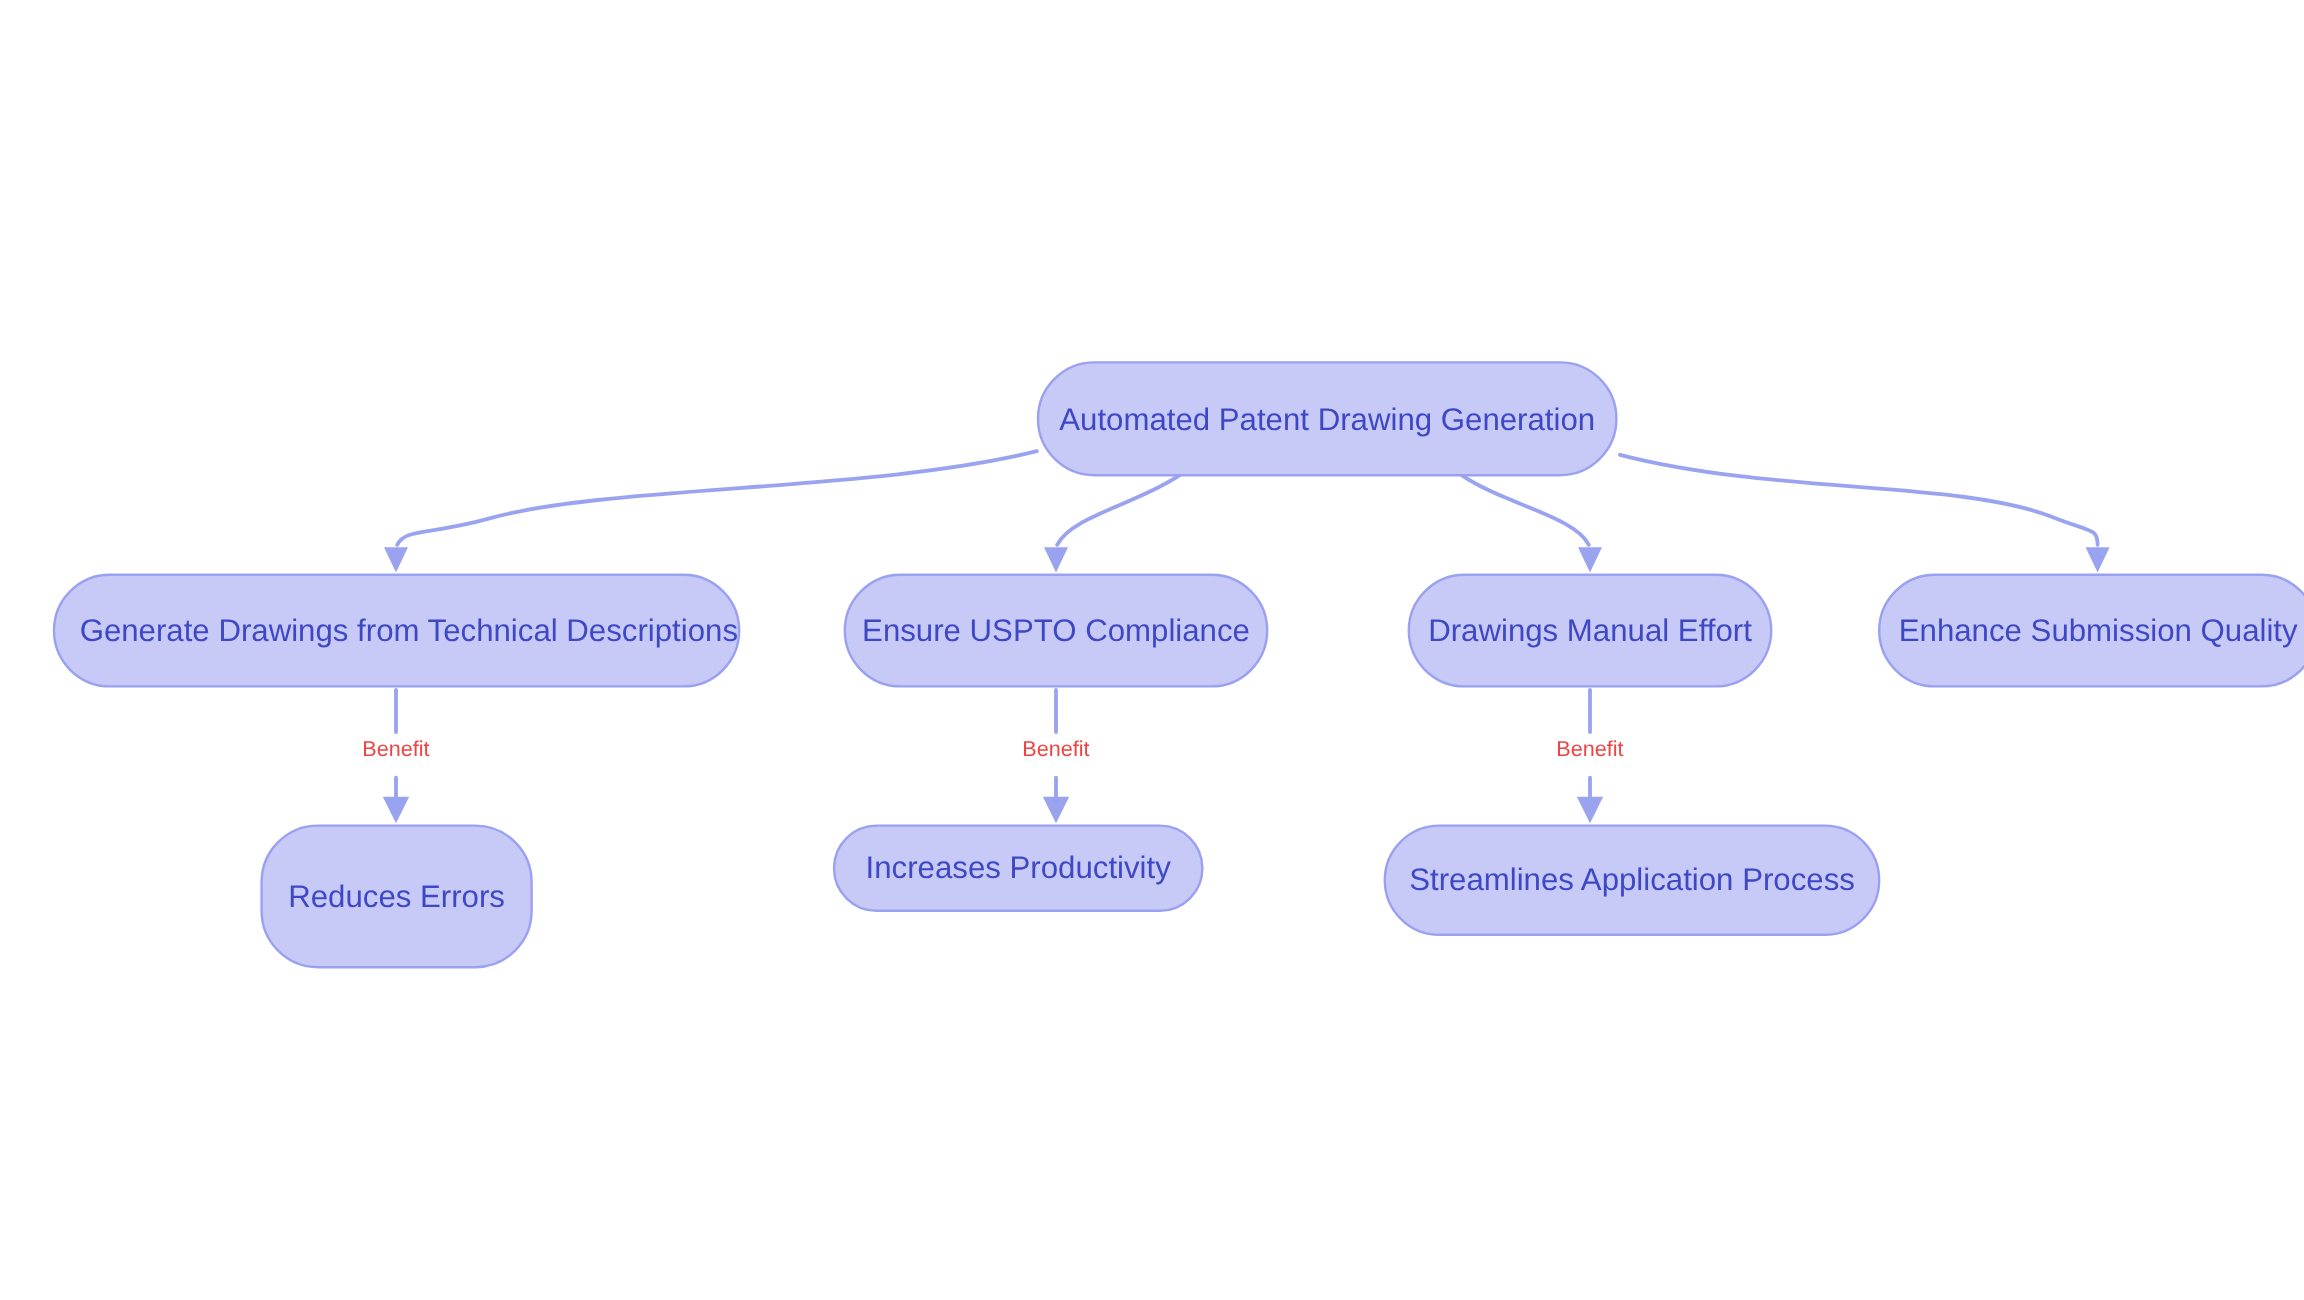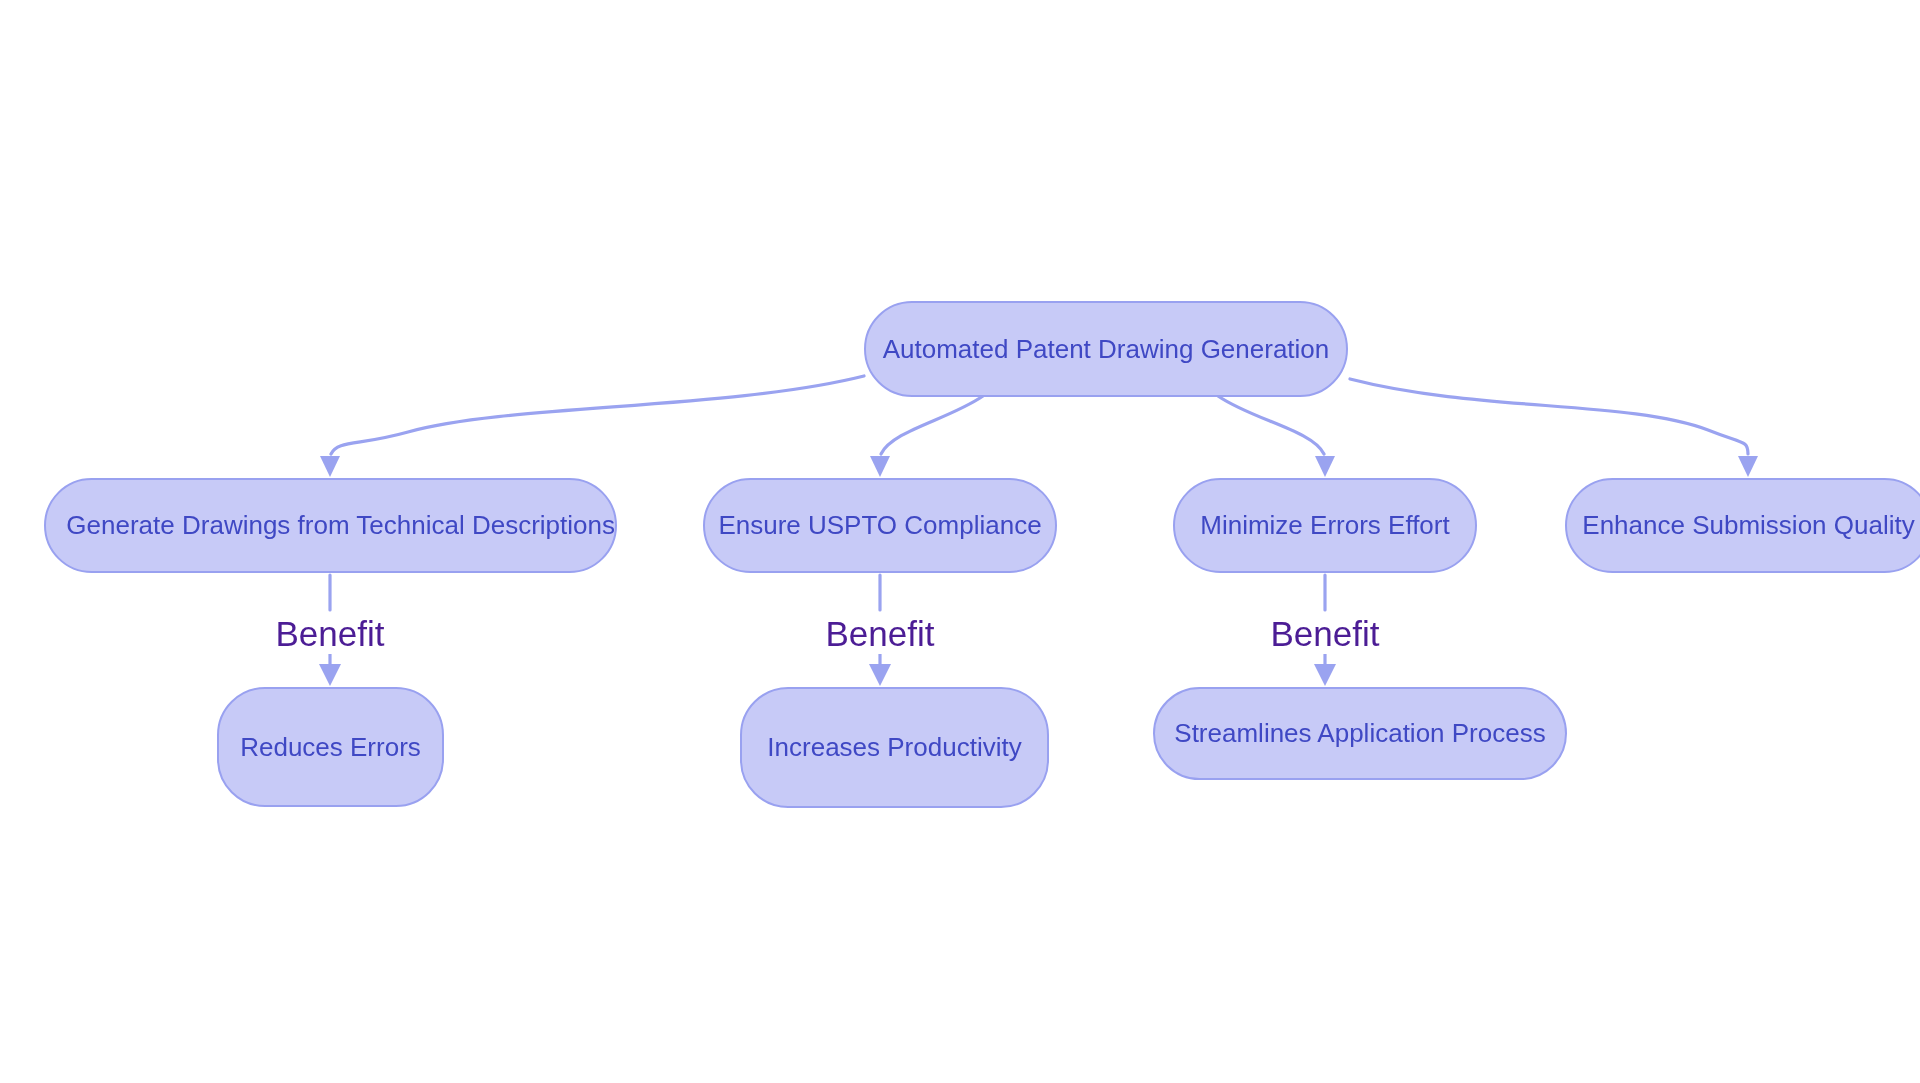--- a/index.html
+++ b/index.html
@@ -34,22 +34,22 @@
     border-radius: 48px;
     box-sizing: border-box;
     color: #3f48c4;
     font-size: 26px;
     white-space: nowrap;
     text-align: center;
   }
   .edge-label {
     position: absolute;
     transform: translateX(-50%);
-    color: #4c1d95;
-    font-size: 35px;
+    color: #ef4444;
+    font-size: 18px;
     white-space: nowrap;
     background: #ffffff;
     padding: 0 6px;
   }
 </style>
 </head>
 <body>
 
 <div class="canvas">
 
@@ -84,33 +84,33 @@
     <span>Automated Patent Drawing Generation</span>
   </div>
 
   <div class="node" style="left:16px; top:478px; width:573px; height:95px;justify-content:flex-end;">
     <span>Generate Drawings from Technical Descriptions</span>
   </div>
   <div class="node" style="left:675px; top:478px; width:354px; height:95px;">
     <span>Ensure USPTO Compliance</span>
   </div>
   <div class="node" style="left:1145px; top:478px; width:304px; height:95px;">
-    <span>Minimize Errors Effort</span>
+    <span>Drawings Manual Effort</span>
   </div>
   <div class="node" style="left:1537px; top:478px; width:367px; height:95px;">
     <span>Enhance Submission Quality</span>
   </div>
 
   <div class="edge-label" style="left:302px; top:614px;">Benefit</div>
   <div class="edge-label" style="left:852px; top:614px;">Benefit</div>
   <div class="edge-label" style="left:1297px; top:614px;">Benefit</div>
 
   <div class="node" style="left:189px; top:687px; width:227px; height:120px;">
     <span>Reduces Errors</span>
   </div>
-  <div class="node" style="left:712px; top:687px; width:309px; height:121px;">
+  <div class="node" style="left:666px; top:687px; width:309px; height:73px;">
     <span>Increases Productivity</span>
   </div>
   <div class="node" style="left:1125px; top:687px; width:414px; height:93px;">
     <span>Streamlines Application Process</span>
   </div>
 
 </div>
 
 </body></html>

